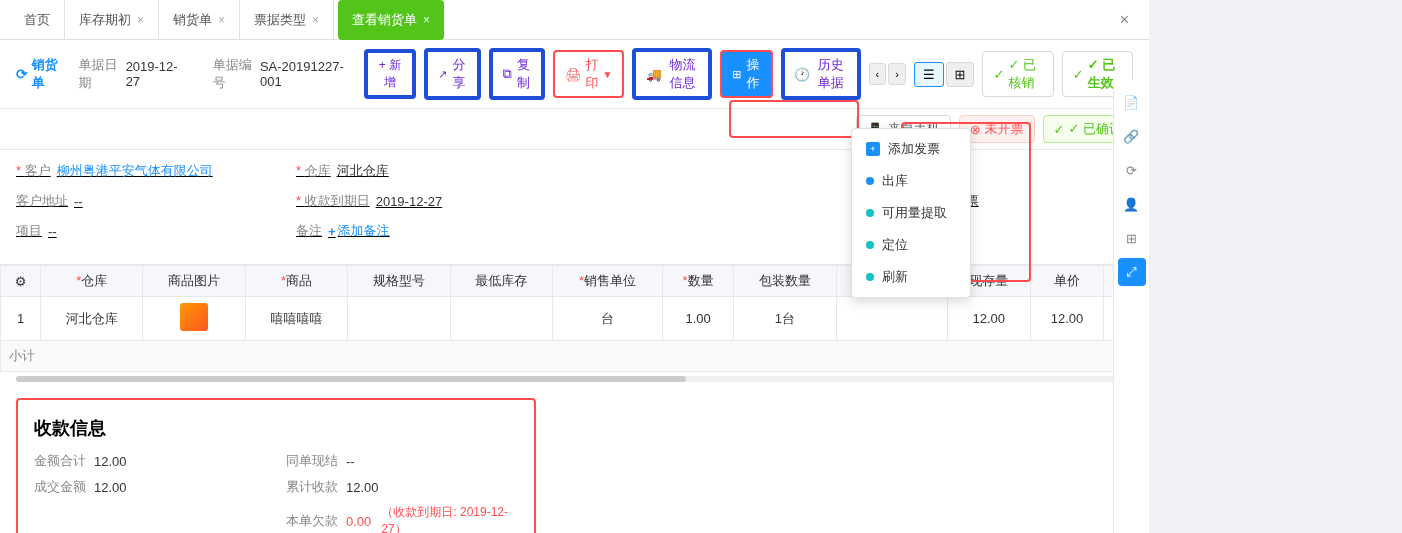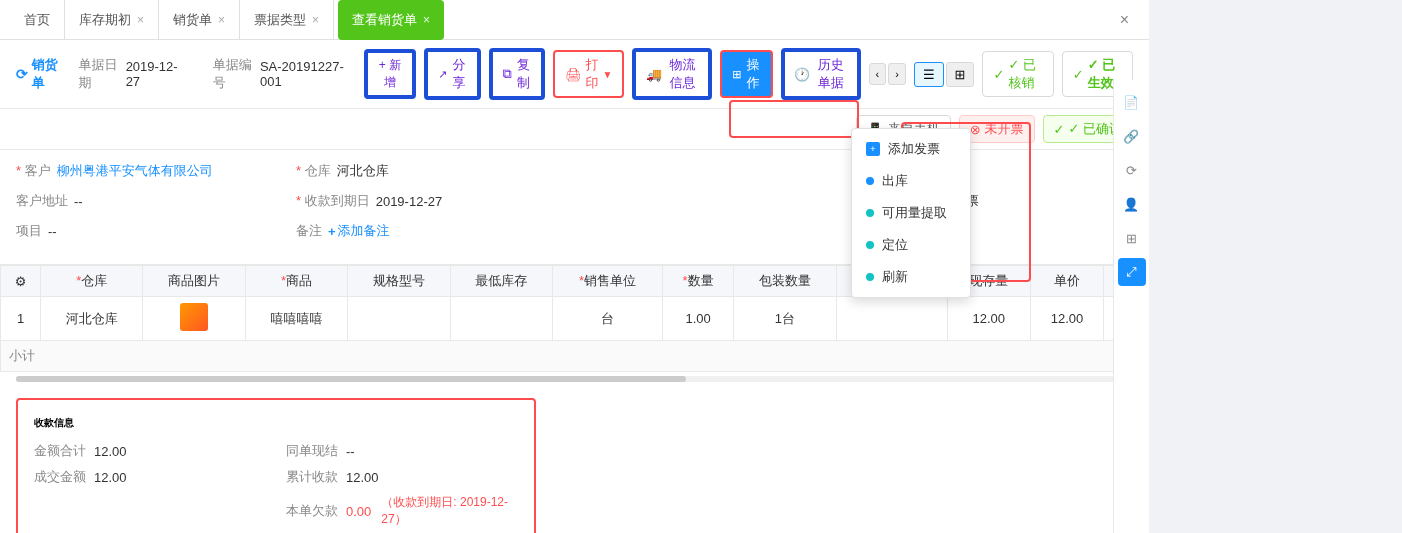--- a/index.html
+++ b/index.html
@@ -49,21 +49,21 @@
       display: flex; justify-content: flex-end; align-items: center;
       padding: 6px 16px; border-bottom: 1px solid #e8e8e8; gap: 8px; background: #fff;
     }
     .tool-btn {
       display: flex; align-items: center; gap: 4px; padding: 4px 10px;
       border: 1px solid #d9d9d9; border-radius: 4px; cursor: pointer; background: #fff; color: #555; font-size: 12px;
     }
     .tool-btn.green { background: #f6ffed; border-color: #b7eb8f; color: #52c41a; }
 
     .form-area { padding: 12px 16px; background: #fff; }
-    .form-row { display: flex; align-items: center; margin-bottom: 12px; gap: 20px; }
+    .form-row { display: flex; align-items: center; margin-bottom: 12px; gap: 20px; text-decoration: underline; }
     .form-field { display: flex; align-items: center; gap: 6px; min-width: 260px; }
     .form-label { color: #888; white-space: nowrap; }
     .form-label.required::before { content: '* '; color: #ff4d4f; }
     .form-value { color: #333; }
     .form-value.link { color: #1890ff; cursor: pointer; }
     .add-note { color: #1890ff; cursor: pointer; display: flex; align-items: center; gap: 2px; }
 
     .table-wrapper { overflow-x: auto; border-top: 1px solid #e8e8e8; }
     .data-table { width: 100%; border-collapse: collapse; }
     .data-table th {
@@ -72,21 +72,21 @@
     }
     .data-table td { border: 1px solid #e8e8e8; padding: 6px 8px; text-align: center; color: #333; }
     .data-table .settings-col { width: 40px; }
     .subtotal-row td { background: #fafafa; }
     .product-img { width: 28px; height: 28px; background: linear-gradient(135deg, #ff9800, #ff5722); border-radius: 3px; display: inline-block; }
 
     .summary-box {
       margin: 12px 16px; padding: 16px; border: 2px solid #ff4d4f; border-radius: 4px;
       background: #fff; max-width: 520px;
     }
-    .summary-title { font-weight: bold; margin-bottom: 12px; font-size: 10px; }
+    .summary-title { font-weight: bold; margin-bottom: 12px; font-size: 18px; }
     .summary-grid { display: grid; grid-template-columns: 1fr 1fr; gap: 8px 20px; }
     .summary-item { display: flex; align-items: center; gap: 8px; }
     .summary-label { color: #888; white-space: nowrap; }
     .summary-value { color: #333; }
     .summary-value.red { color: #ff4d4f; }
 
     
     .dropdown-menu {
       position: absolute; top: 90px; right: 230px;
       background: #fff; border: 1px solid #e0e0e0; border-radius: 4px;

